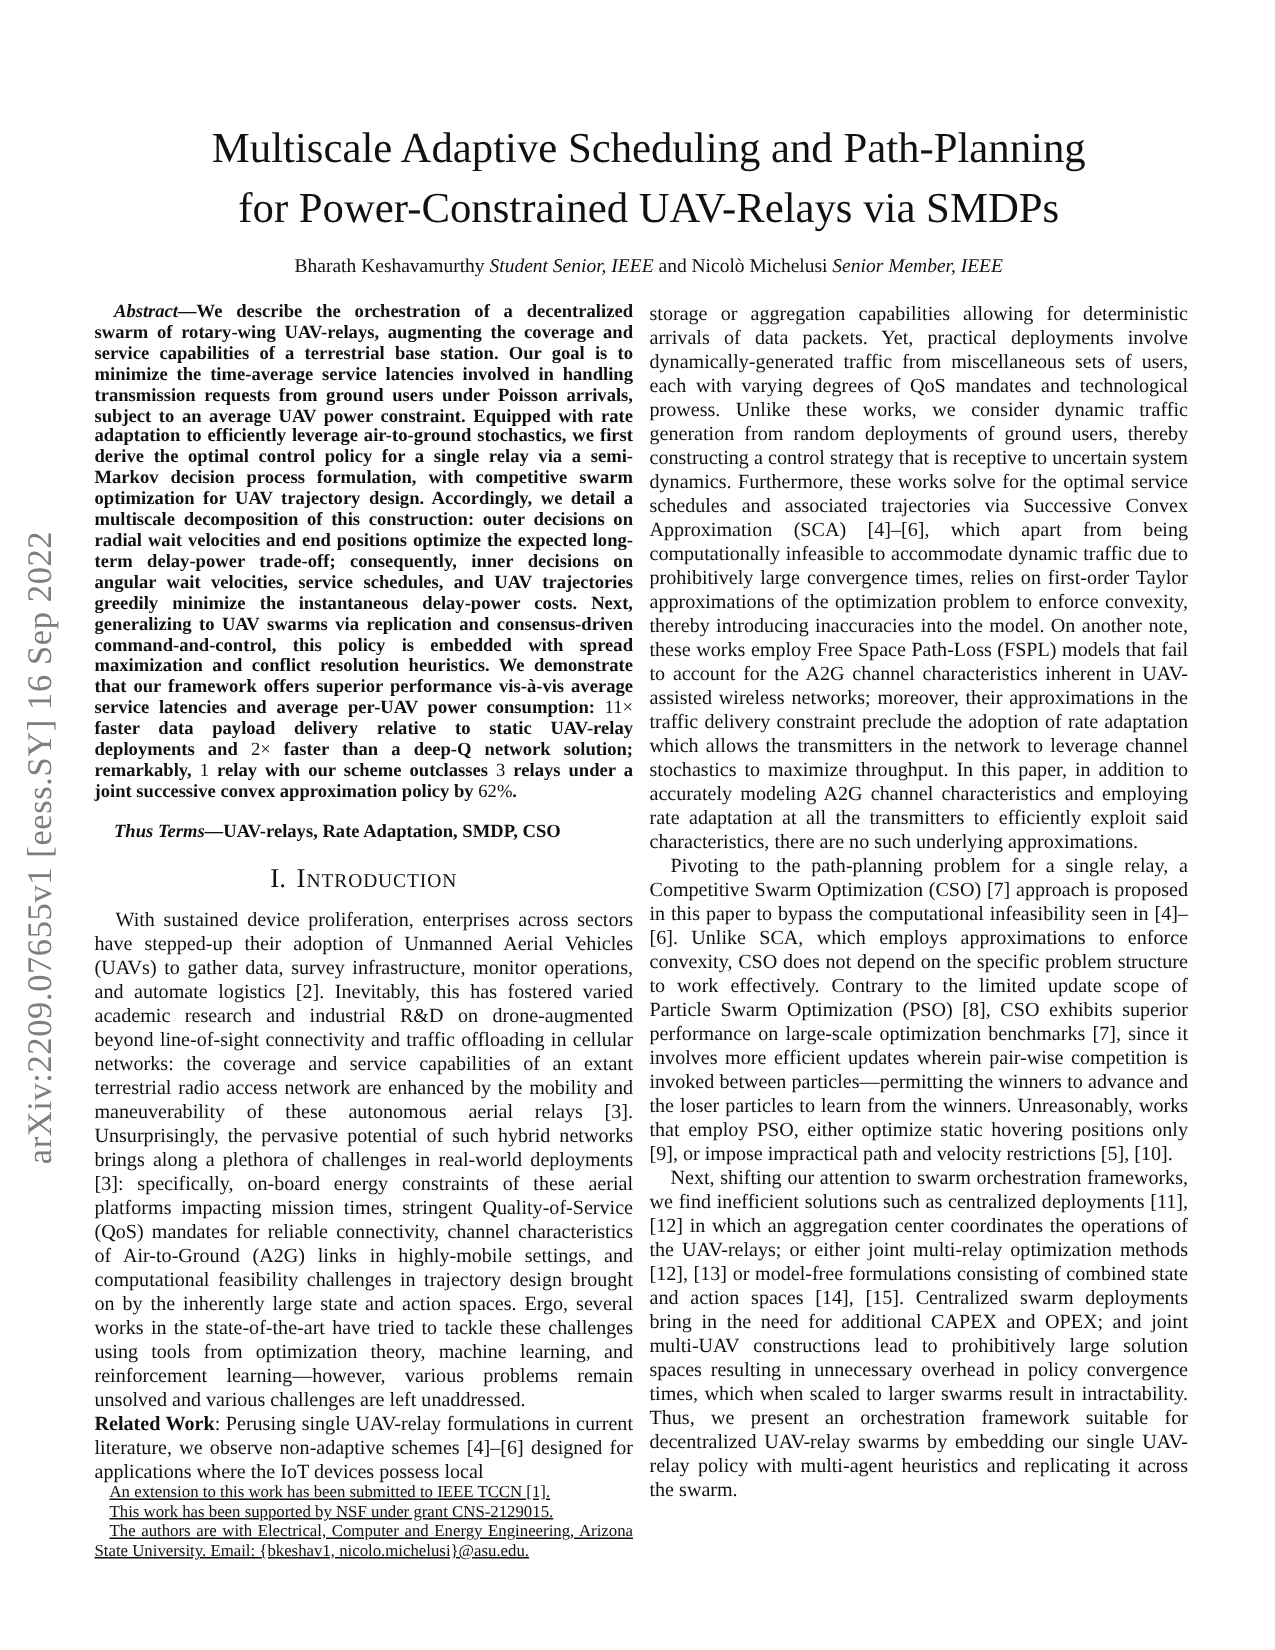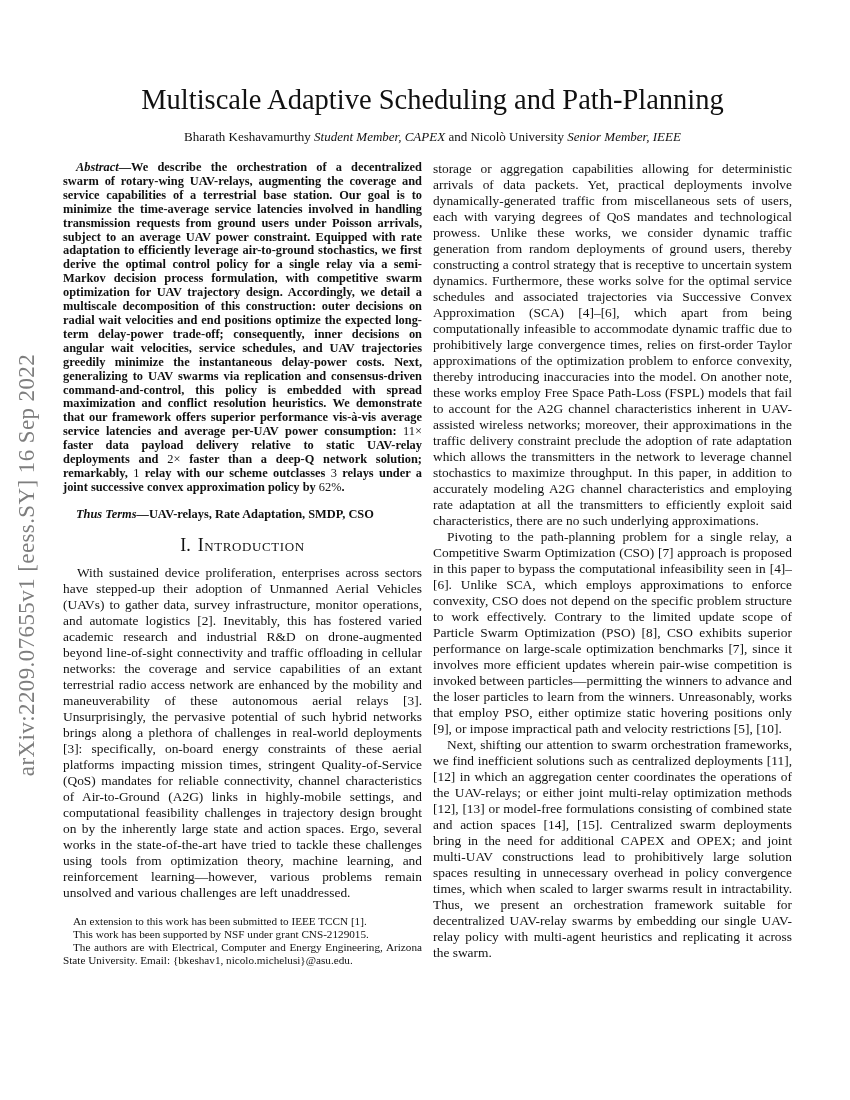--- a/index.html
+++ b/index.html
@@ -33,50 +33,52 @@
     margin-top:13px;
   }
   .section-heading {
     font-weight:normal; text-align:center; font-size:18px; margin-top:13px; margin-bottom:9px;
   }
   .sec-num { margin-right:7px; }
   .sc { font-variant:small-caps; letter-spacing:0.6px; }
   .body-par { font-size:13.4px; line-height:16px; text-indent:14px; }
   .body-par.no-indent { text-indent:0; }
   .body-par .bold { font-weight:bold; }
-  .footnotes { margin-top:14px; }
+  .footnotes { margin-top:0;text-decoration:underline; }
   .footnotes p { font-size:11.2px; line-height:13px; text-indent:10px; }
 </style>
 </head>
 <body>
 
 <div class="page">
 
   <div class="watermark">arXiv:2209.07655v1  [eess.SY]  16 Sep 2022</div>
 
   <div class="content">
 
     <h1 class="title">
       <span class="title-line">Multiscale Adaptive Scheduling and Path-Planning</span>
+      <span class="title-line">for Power-Constrained UAV-Relays via SMDPs</span>
     </h1>
 
-    <div class="authors"><span>Bharath Keshavamurthy </span><span class="it">Student Member, CAPEX</span><span> and </span><span>Nicolò University </span><span class="it">Senior Member, IEEE</span></div>
+    <div class="authors"><span>Bharath Keshavamurthy </span><span class="it">Student Senior, IEEE</span><span> and </span><span>Nicolò Michelusi </span><span class="it">Senior Member, IEEE</span></div>
 
     <div class="columns">
 
       <div class="col col-left">
 
         <p class="abstract"><span class="ab-label">Abstract—</span><span>We describe the orchestration of a decentralized swarm of rotary-wing UAV-relays, augmenting the coverage and service capabilities of a terrestrial base station. Our goal is to minimize the time-average service latencies involved in handling transmission requests from ground users under Poisson arrivals, subject to an average UAV power constraint. Equipped with rate adaptation to efficiently leverage air-to-ground stochastics, we first derive the optimal control policy for a single relay via a semi-Markov decision process formulation, with competitive swarm optimization for UAV trajectory design. Accordingly, we detail a multiscale decomposition of this construction: outer decisions on radial wait velocities and end positions optimize the expected long-term delay-power trade-off; consequently, inner decisions on angular wait velocities, service schedules, and UAV trajectories greedily minimize the instantaneous delay-power costs. Next, generalizing to UAV swarms via replication and consensus-driven command-and-control, this policy is embedded with spread maximization and conflict resolution heuristics. We demonstrate that our framework offers superior performance vis-à-vis average service latencies and average per-UAV power consumption: </span><span class="num">11×</span><span> faster data payload delivery relative to static UAV-relay deployments and </span><span class="num">2×</span><span> faster than a deep-Q network solution; remarkably, </span><span class="num">1</span><span> relay with our scheme outclasses </span><span class="num">3</span><span> relays under a joint successive convex approximation policy by </span><span class="num">62%</span><span>.</span></p>
 
         <p class="index-terms"><span class="ab-label">Thus Terms—</span><span>UAV-relays, Rate Adaptation, SMDP, CSO</span></p>
 
         <h2 class="section-heading"><span class="sec-num">I.</span><span class="sc">Introduction</span></h2>
 
         <p class="body-par">With sustained device proliferation, enterprises across sectors have stepped-up their adoption of Unmanned Aerial Vehicles (UAVs) to gather data, survey infrastructure, monitor operations, and automate logistics [2]. Inevitably, this has fostered varied academic research and industrial R&amp;D on drone-augmented beyond line-of-sight connectivity and traffic offloading in cellular networks: the coverage and service capabilities of an extant terrestrial radio access network are enhanced by the mobility and maneuverability of these autonomous aerial relays [3]. Unsurprisingly, the pervasive potential of such hybrid networks brings along a plethora of challenges in real-world deployments [3]: specifically, on-board energy constraints of these aerial platforms impacting mission times, stringent Quality-of-Service (QoS) mandates for reliable connectivity, channel characteristics of Air-to-Ground (A2G) links in highly-mobile settings, and computational feasibility challenges in trajectory design brought on by the inherently large state and action spaces. Ergo, several works in the state-of-the-art have tried to tackle these challenges using tools from optimization theory, machine learning, and reinforcement learning—however, various problems remain unsolved and various challenges are left unaddressed.</p>
 
+        <p class="body-par no-indent"><span class="bold">Related Work</span><span>: Perusing single UAV-relay formulations in current literature, we observe non-adaptive schemes [4]–[6] designed for applications where the IoT devices possess local</span></p>
 
         <div class="footnotes">
           <p>An extension to this work has been submitted to IEEE TCCN [1].</p>
           <p>This work has been supported by NSF under grant CNS-2129015.</p>
           <p>The authors are with Electrical, Computer and Energy Engineering, Arizona State University. Email: {bkeshav1, nicolo.michelusi}@asu.edu.</p>
         </div>
 
       </div>
 
       <div class="col col-right">

